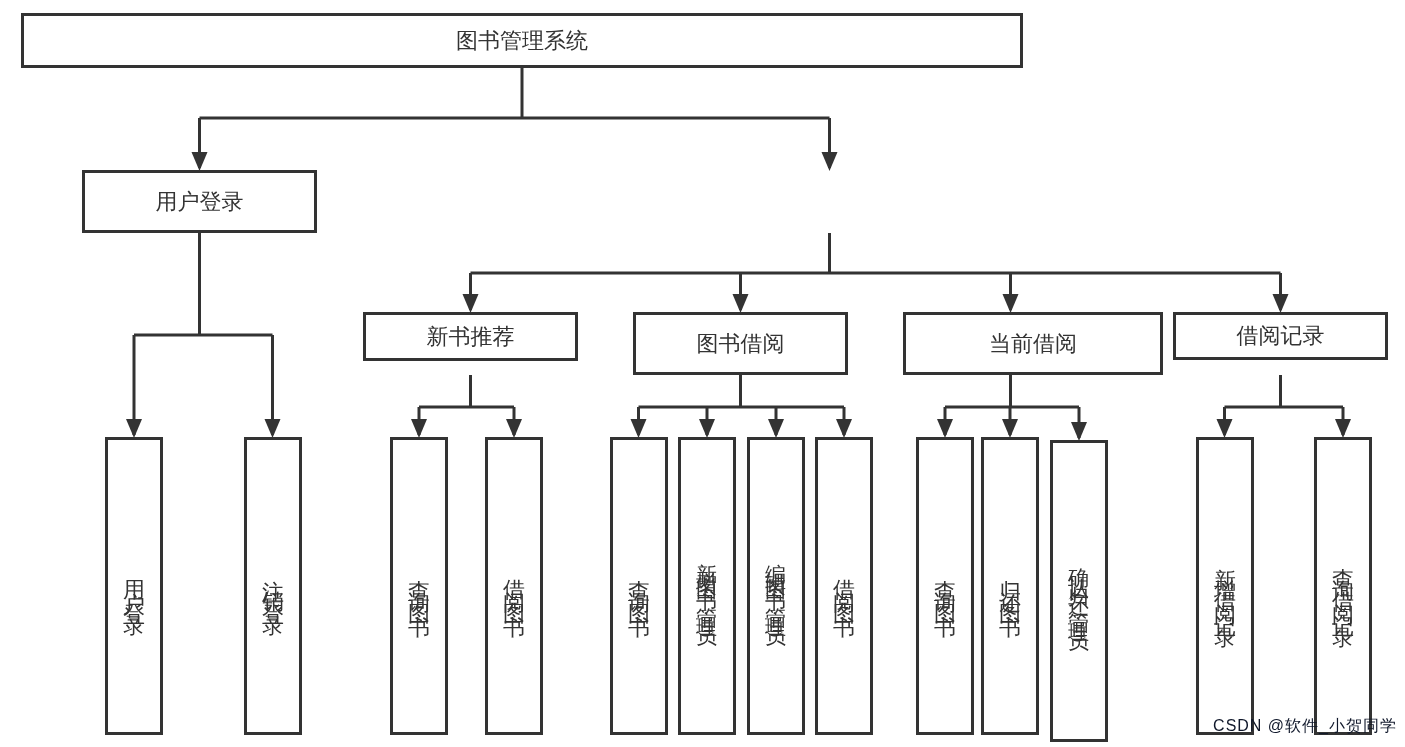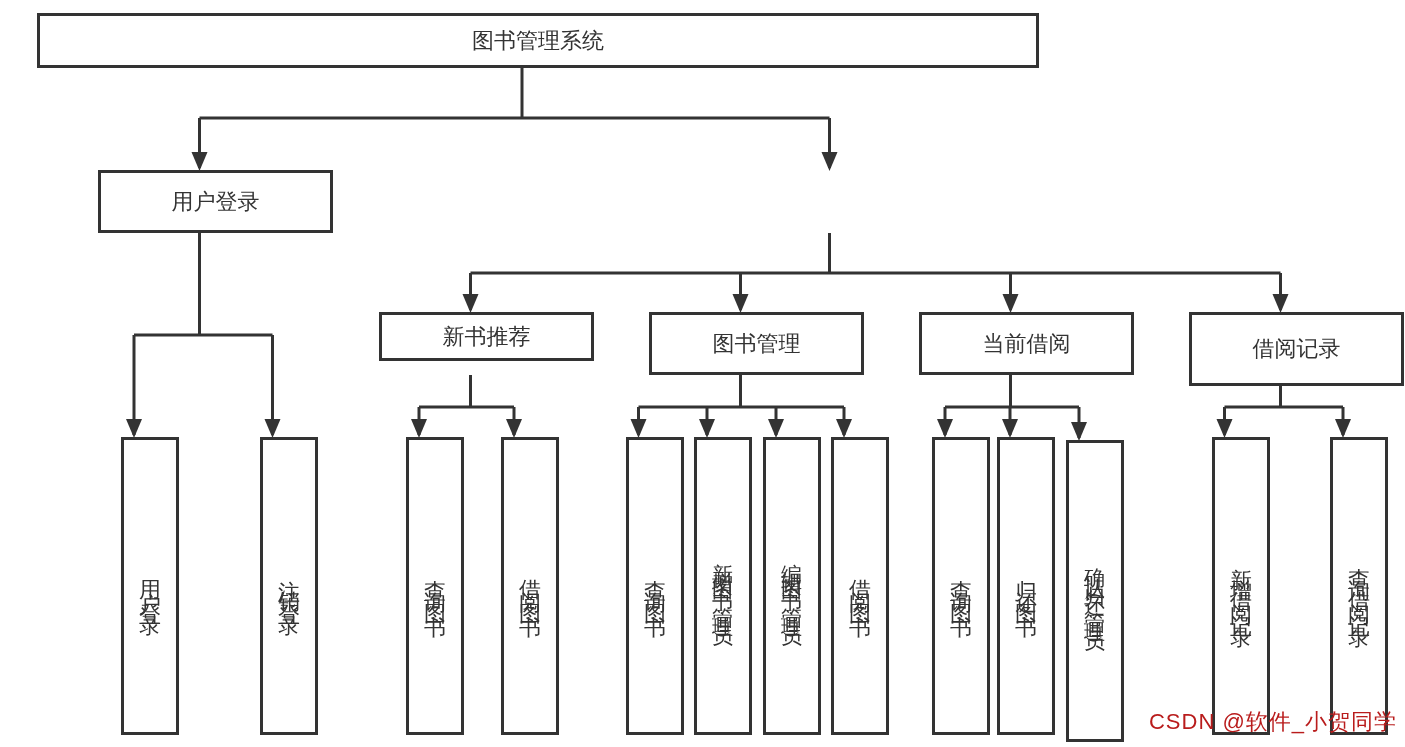--- a/index.html
+++ b/index.html
@@ -25,37 +25,36 @@
     box-sizing: border-box;
     border: 3px solid #333333;
     background: #ffffff;
     color: #333333;
     display: flex;
     align-items: center;
     justify-content: center;
     font-size: 22px;
     line-height: 1;
     text-align: center;
-    margin-left: 16px;
   }
   .v-box {
     writing-mode: vertical-rl;
     text-orientation: mixed;
     letter-spacing: 12px;
   }
   .v-box-long {
     letter-spacing: 9px;
     font-size: 21px;
   }
   .watermark {
     position: absolute;
     right: 8px;
     bottom: 10px;
-    font-size: 22px;
-    color: #b91c1c;
+    font-size: 16px;
+    color: #0f172a;
     letter-spacing: 1px;
     white-space: nowrap;
   }
 </style>
 </head>
 <body>
 
 <div class="canvas">
 
   <svg class="wires" width="1405" height="747" viewBox="0 0 1405 747">
@@ -129,26 +128,26 @@
   </div>
 
   <div class="box" style="left:82px; top:170px; width:235px; height:63px;">
     <span>用户登录</span>
   </div>
 
   <div class="box" style="left:363px; top:312px; width:215px; height:49px;">
     <span>新书推荐</span>
   </div>
   <div class="box" style="left:633px; top:312px; width:215px; height:63px;">
-    <span>图书管理</span>
+    <span>图书借阅</span>
   </div>
-  <div class="box" style="left:903px; top:312px; width:215px; height:63px;">
+  <div class="box" style="left:903px; top:312px; width:260px; height:63px;">
     <span>当前借阅</span>
   </div>
-  <div class="box" style="left:1173px; top:312px; width:215px; height:74px;">
+  <div class="box" style="left:1173px; top:312px; width:215px; height:48px;">
     <span>借阅记录</span>
   </div>
 
   <div class="box v-box" style="left:105px; top:437px; width:58px; height:298px;">
     <span>用户登录</span>
   </div>
   <div class="box v-box" style="left:244px; top:437px; width:58px; height:298px;">
     <span>注销登录</span>
   </div>
 

